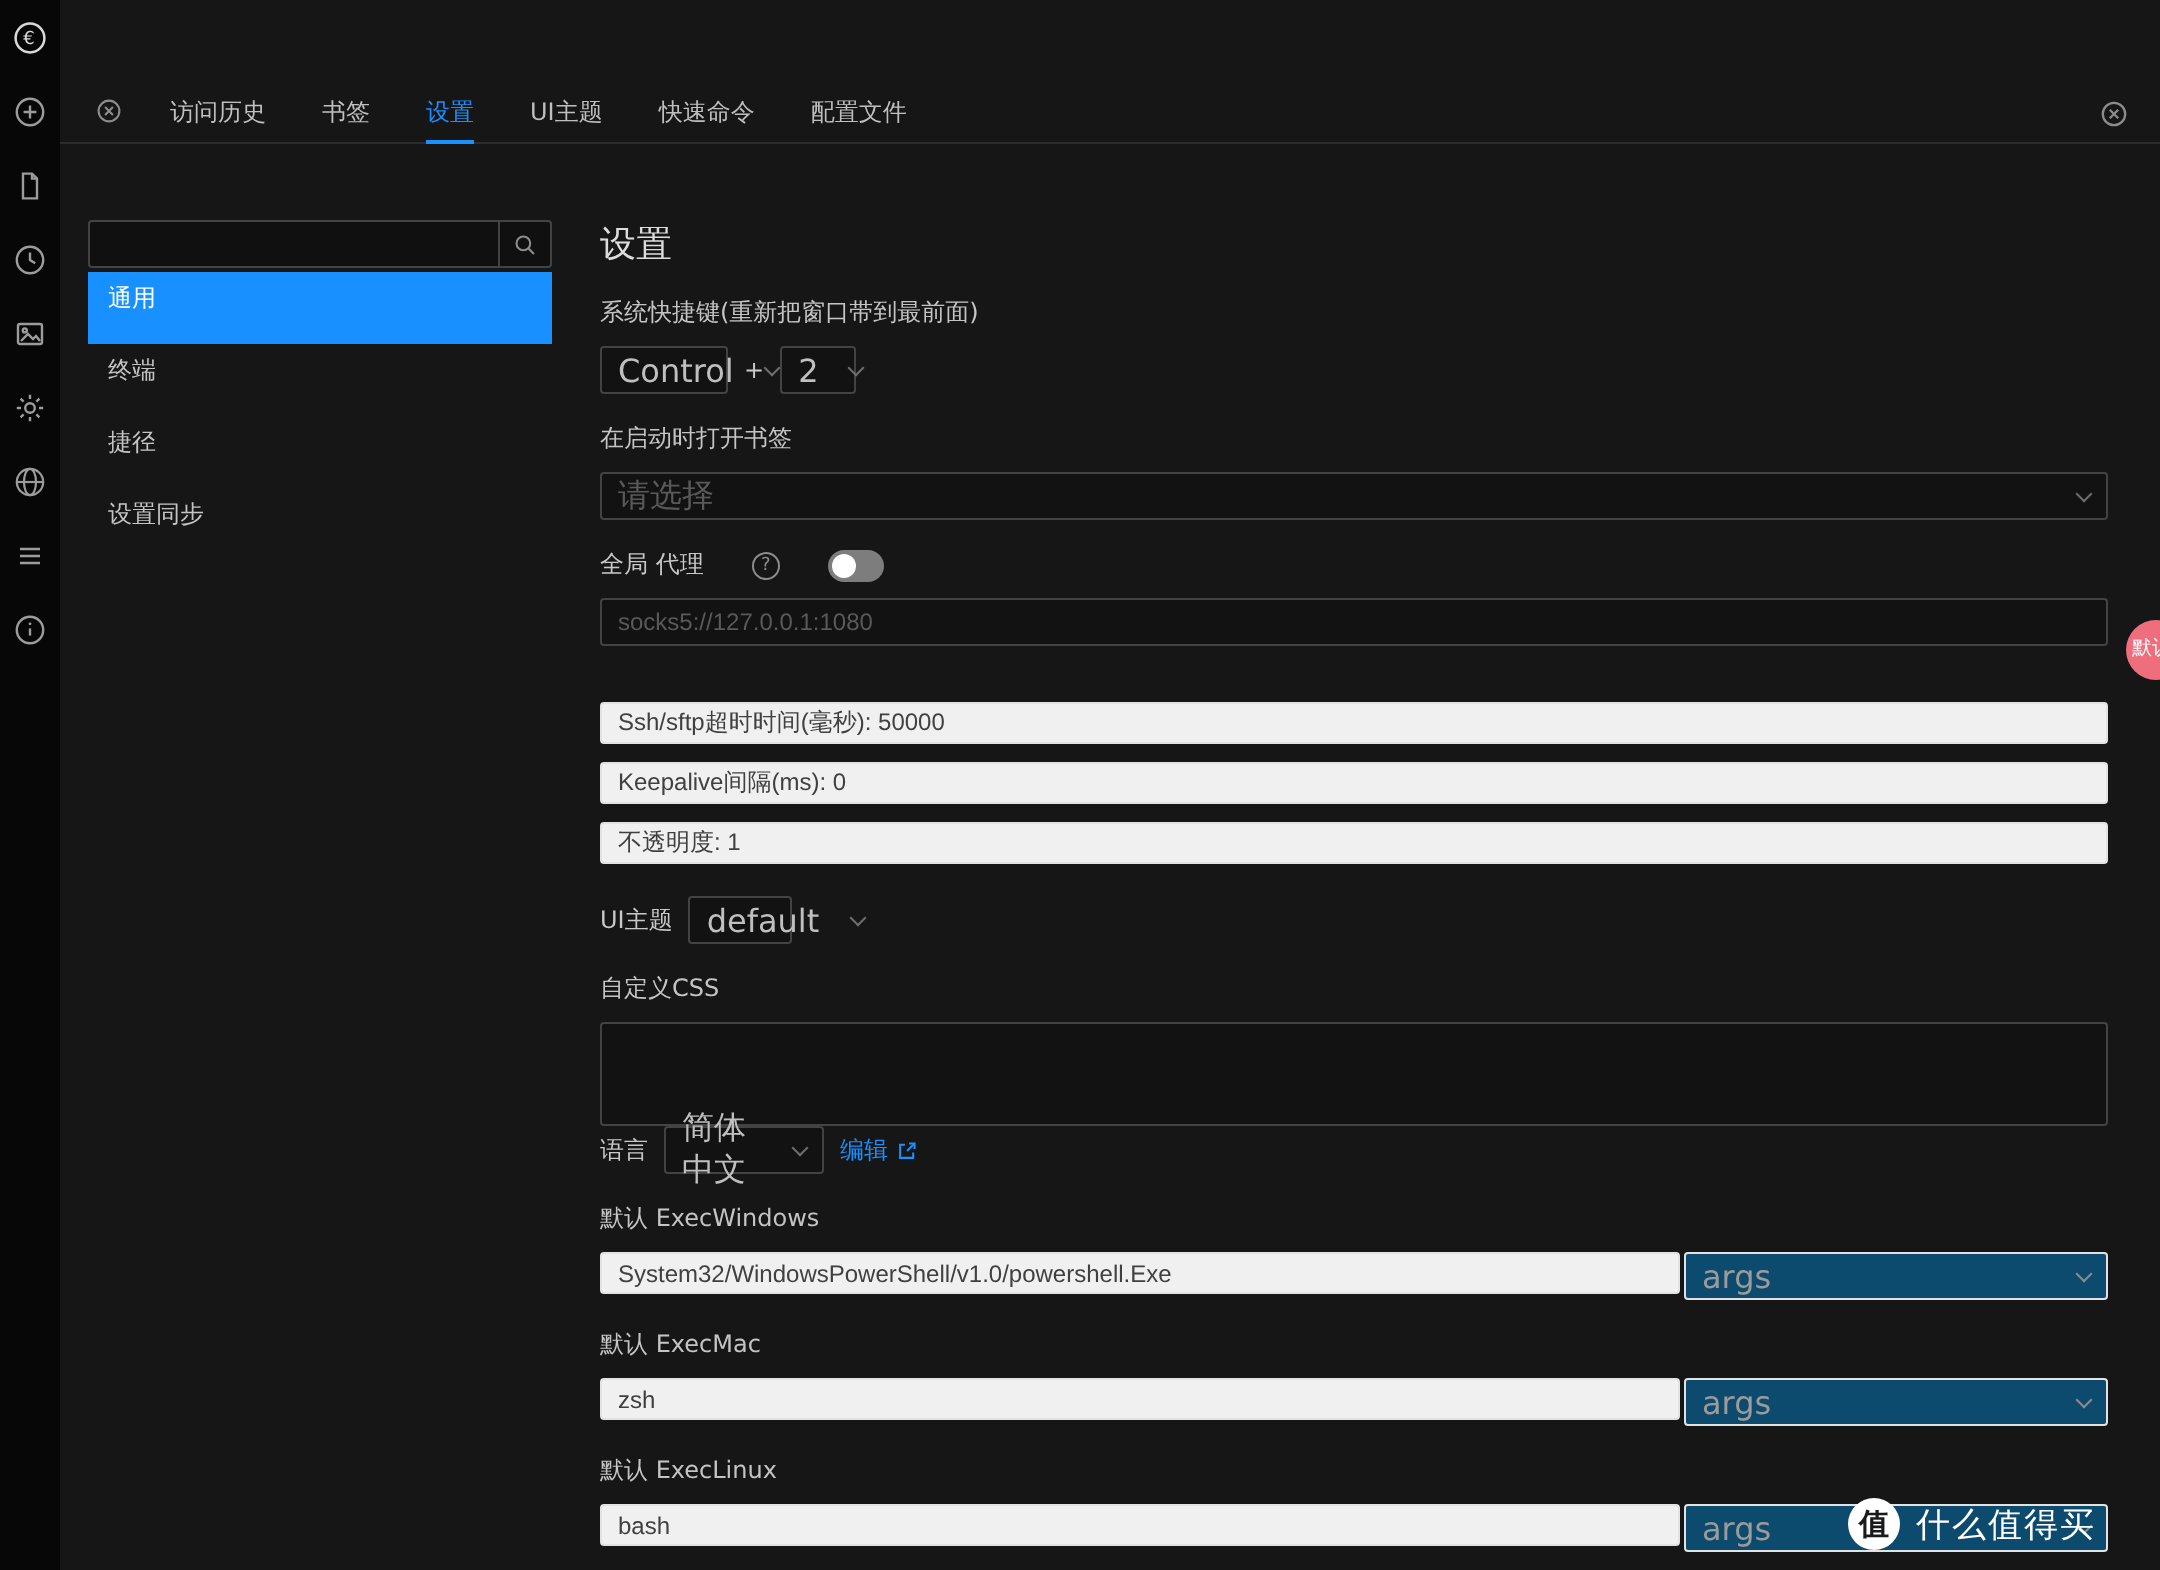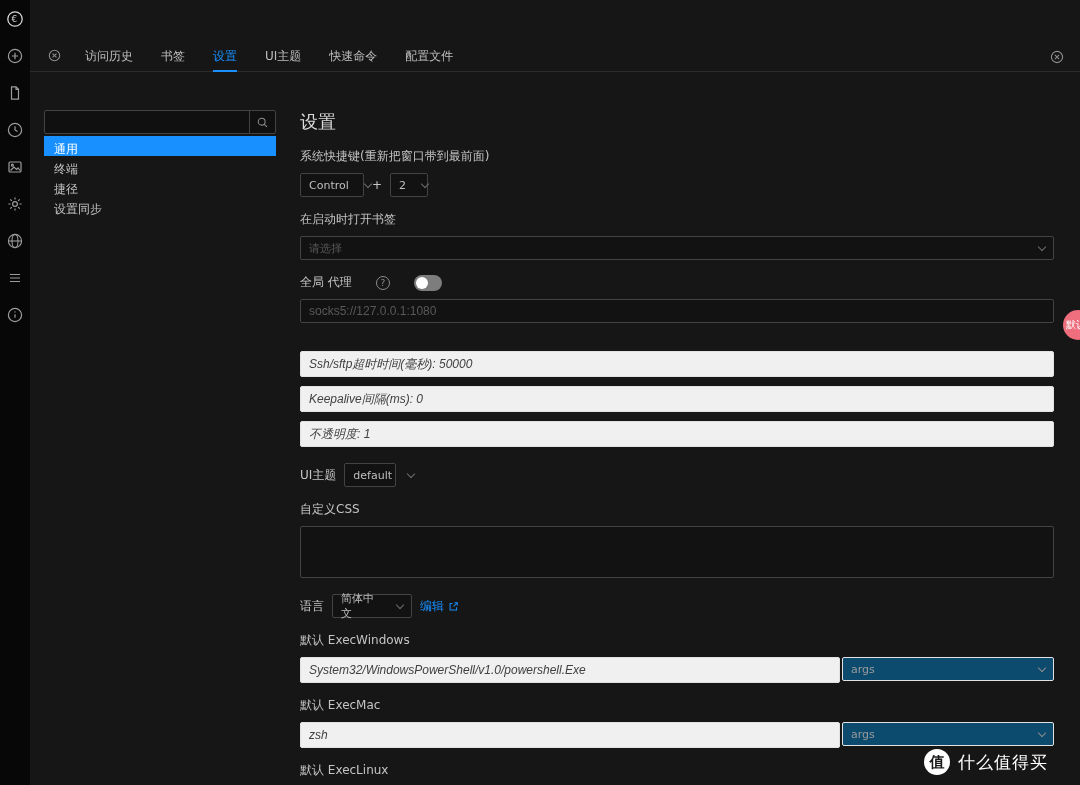--- a/index.html
+++ b/index.html
@@ -23,44 +23,44 @@
 
   .content { display:flex; padding-top:38px; }
 
   
   .leftcol { width:232px; margin-left:14px; flex:none; }
   .search-box { display:flex; height:24px; border:1px solid #434343; background:#101010; border-radius:2px; }
   .search-box input { flex:1; min-width:0; background:transparent; border:none; outline:none; color:#ccc; padding:0 8px; font-size:12px; }
   .search-btn { width:26px; border:none; border-left:1px solid #434343; background:transparent; color:#8c8c8c;
     display:flex; align-items:center; justify-content:center; cursor:pointer; }
   .nav { margin-top:2px; }
-  .nav-item { height:20px; line-height:26px; padding-left:10px; font-size:12px; color:#c4c4c4; cursor:default; }
+  .nav-item { height:36px; line-height:26px; padding-left:10px; font-size:12px; color:#c4c4c4; cursor:default; }
   .nav-item.active { background:#1890ff; color:#fff; }
 
   
   .rightcol { flex:1; margin:0 26px 0 24px; min-width:0; }
   .page-title { font-size:18px; font-weight:400; color:#dcdcdc; margin:0 0 14px; }
   .f-label { font-size:12px; color:#c4c4c4; margin:14px 0 8px; }
   .row { display:flex; align-items:center; gap:8px; }
 
   .sel { display:inline-flex; align-items:center; justify-content:space-between; height:24px;
     background:#121212; border:1px solid #434343; border-radius:2px; padding:11px 8px;
-    font-size:11px; color:#bfbfbf; gap:16px; cursor:default; flex:none; }
+    font-size:16px; color:#bfbfbf; gap:16px; cursor:default; flex:none; }
   .sel.full { width:100%; flex:1;text-align:center; }
   .ph { color:#595959; }
   .chev { width:6px; height:6px; border-right:1.4px solid #6e6e6e; border-bottom:1.4px solid #6e6e6e;
     transform:rotate(45deg); margin-top:-3px; flex:none; }
 
   .dark-input { width:100%; height:24px; background:#121212; border:1px solid #434343; border-radius:2px;
     color:#bfbfbf; padding:0 8px; font-size:12px; outline:none; display:block; }
   .dark-input::placeholder { color:#595959; }
 
   .light-group { margin-top:28px; }
   .light-input { width:100%; height:21px; background:#f0f0f0; border:1px solid #e2e2e2; border-radius:2px;
-    color:#404040; padding:12px 8px; font-size:12px; outline:none; display:block; margin-bottom:9px;font-style:italic; }
+    color:#404040; padding:0 8px; font-size:12px; outline:none; display:block; margin-bottom:9px; }
 
   .switch { width:28px; height:16px; border-radius:8px; background:#7d7d7d; position:relative; flex:none; cursor:pointer; }
   .switch .knob { position:absolute; left:2px; top:2px; width:12px; height:12px; border-radius:50%; background:#fff; }
   .qicon { width:14px; height:14px; border:1px solid #8c8c8c; border-radius:50%; color:#8c8c8c; font-size:9px;
     display:inline-flex; align-items:center; justify-content:center; flex:none; }
 
   .css-area { width:100%; height:52px; background:#121212; border:1px solid #434343; border-radius:2px;
     resize:none; outline:none; color:#ccc; display:block; }
 
   .link { color:#1890ff; font-size:12px; display:inline-flex; align-items:center; gap:4px; cursor:pointer; }
@@ -241,21 +241,21 @@
         <span>UI主题</span>
         <div class="sel" style="width:52px">
           <span>default</span>
           <i class="chev"></i>
         </div>
       </div>
 
       <div class="f-label">自定义CSS</div>
       <textarea class="css-area" style=""></textarea>
 
-      <div class="row" style="margin-top:16px">
+      <div class="row" style="">
         <span>语言</span>
         <div class="sel" style="width:80px">
           <span>简体中文</span>
           <i class="chev"></i>
         </div>
         <span class="link">
           <span>编辑</span>
           <svg width="11" height="11" viewBox="0 0 16 16" fill="none" stroke="#1890ff" stroke-width="1.5">
             <path d="M6.5 3.5H3v9.5h9.5V9"></path>
               <path d="M9.5 2.5H13.5V6.5"></path>

